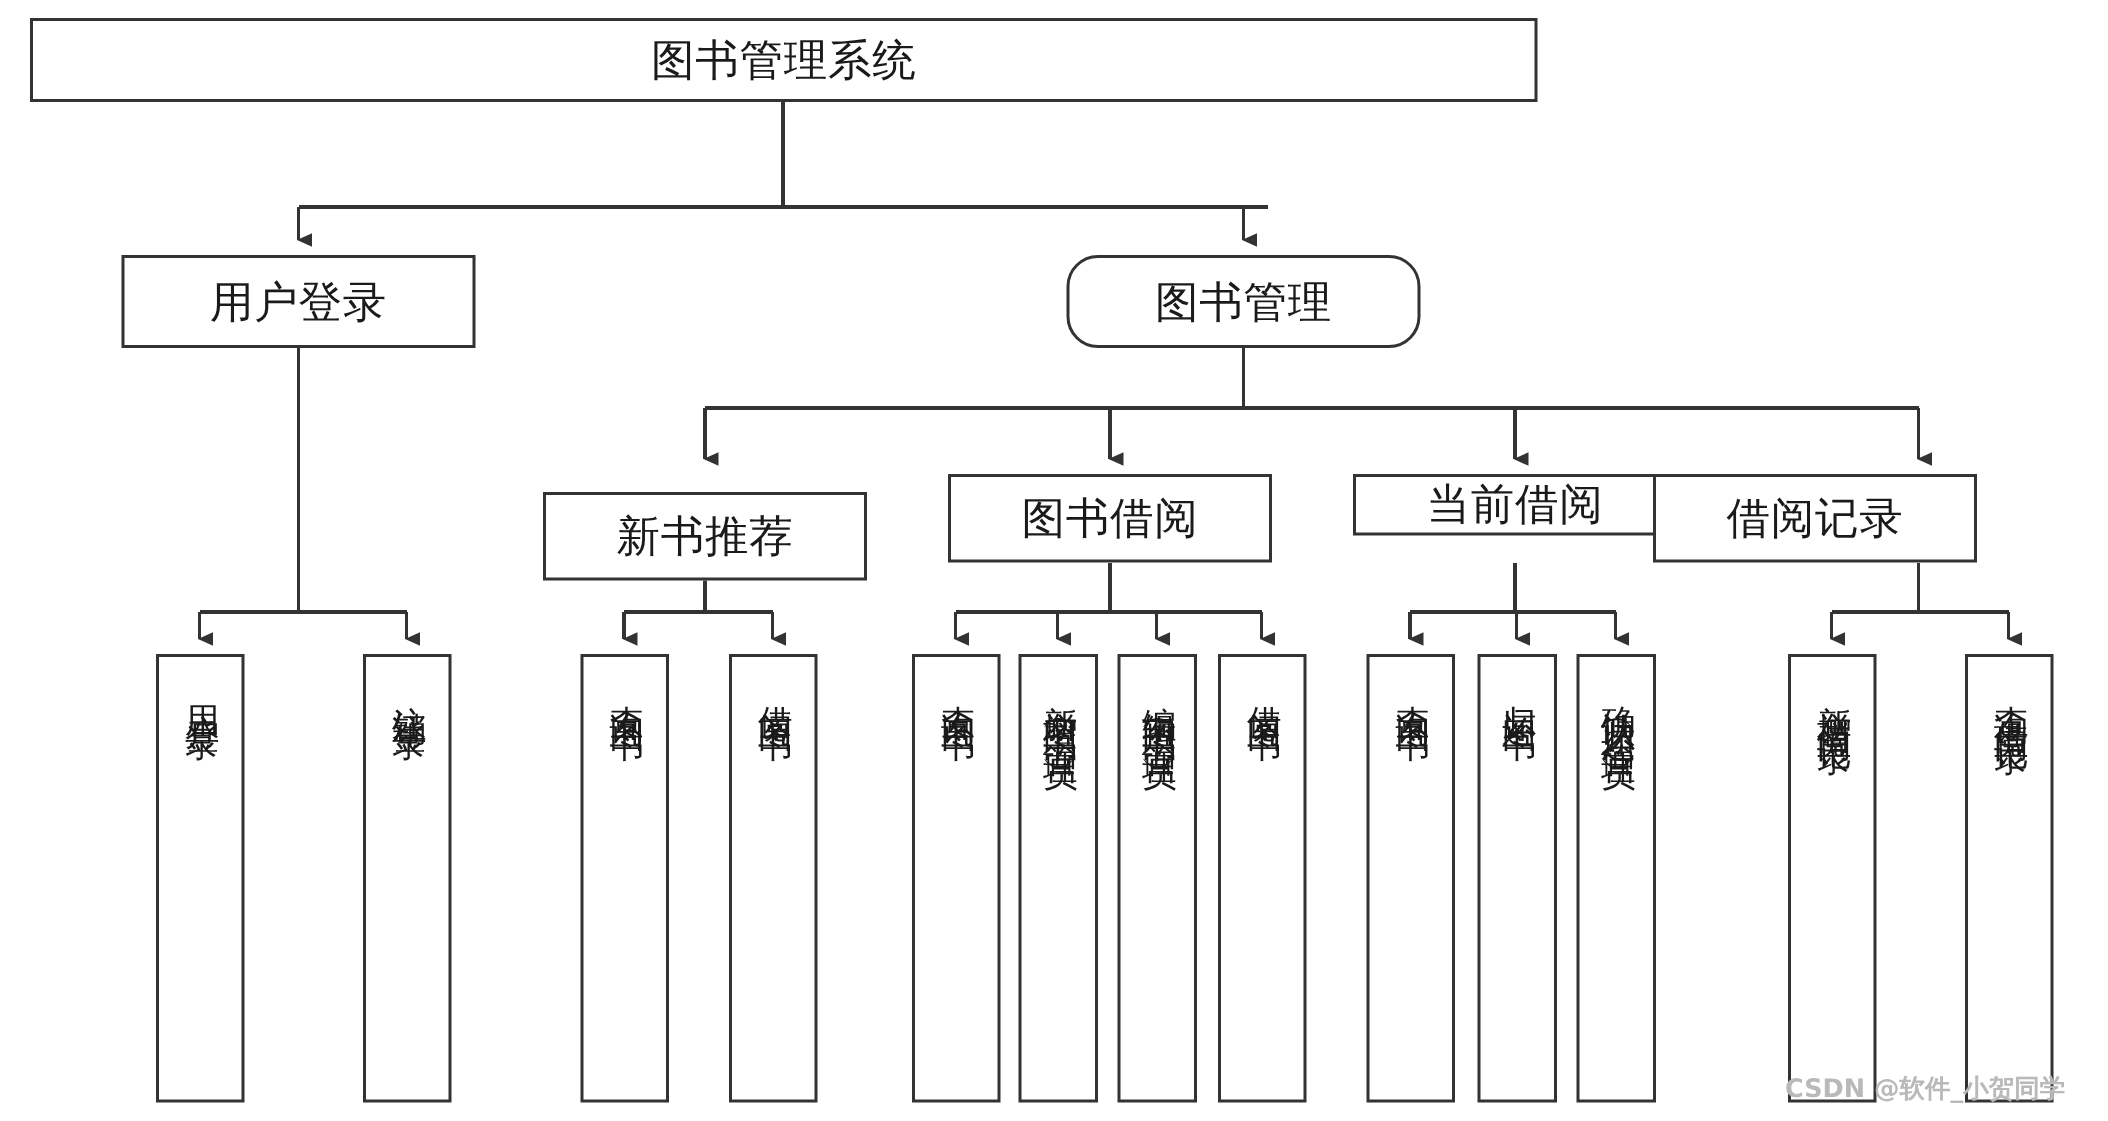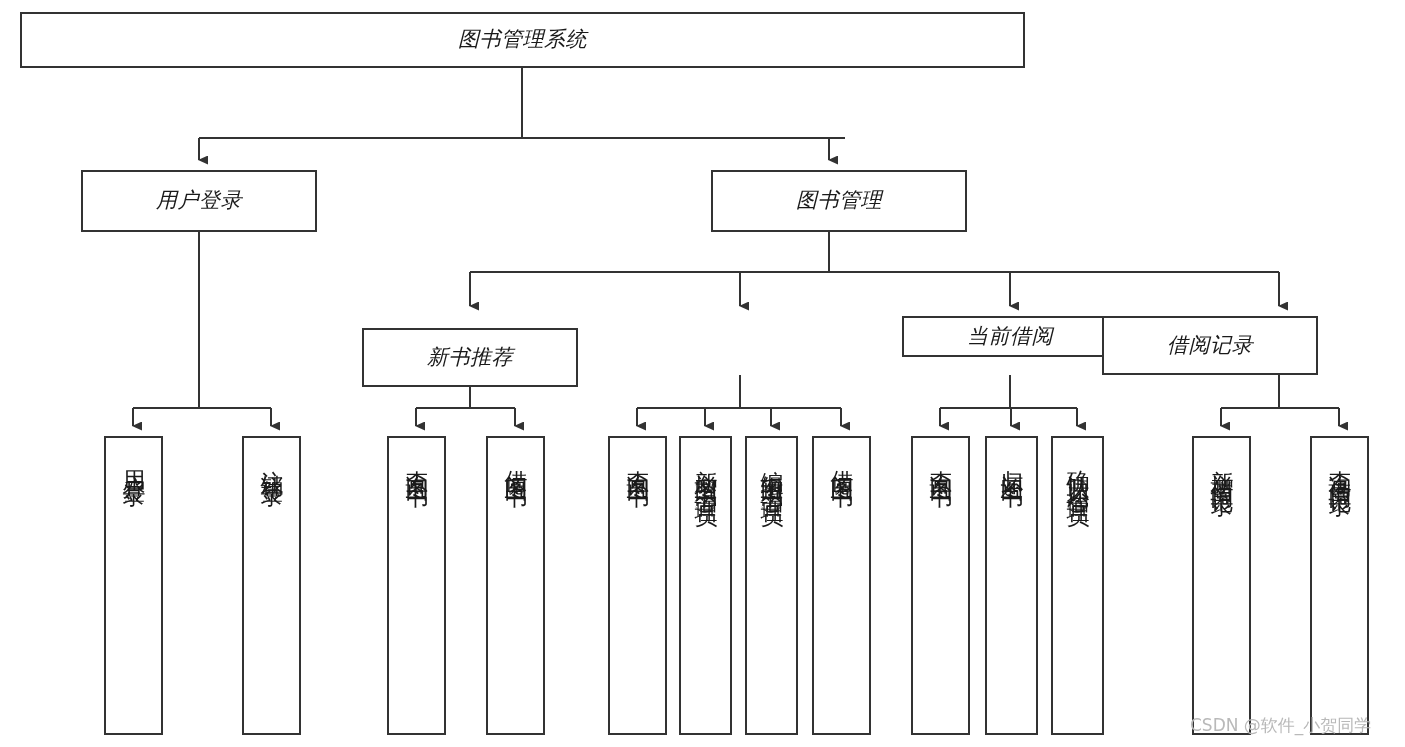--- a/index.html
+++ b/index.html
@@ -36,43 +36,43 @@
     justify-content: center;
     color: #1a1a1a;
   }
   .node .lbl {
     display: block;
     line-height: 1.12;
     letter-spacing: 0.5px;
     white-space: pre;
   }
   .node.h .lbl {
-    font-size: 21px;
+    font-size: 29px;
     text-align: left;
-    font-style: italic;
   }
   .node.v {
     align-items: flex-start;
     padding-top: 14px;
   }
   .node.v .lbl {
     writing-mode: vertical-rl;
     text-orientation: upright;
     font-size: 23px;
     letter-spacing: 5px;
     text-align: left;
   }
   .watermark {
     position: absolute;
     left: 1190px;
     top: 714px;
     font-size: 17px;
     color: #b9b9b9;
     white-space: nowrap;
     font-family: "DejaVu Sans", "Liberation Sans", sans-serif;
+    font-weight: bold;
   }
 </style>
 </head>
 <body>
 
 <div id="canvas">
 
   <svg class="edges" viewBox="0 0 1405 747">
     <defs>
       <marker id="arrow" markerWidth="9" markerHeight="10" refX="4.5" refY="9" orient="auto" markerUnits="userSpaceOnUse">
@@ -123,26 +123,29 @@
     </g>
   </svg>
 
   <div class="node h" style="left:20px;top:12px;width:1005px;height:56px;">
     <span class="lbl">图书管理系统</span>
   </div>
 
   <div class="node h" style="left:81px;top:170px;width:236px;height:62px;">
     <span class="lbl">用户登录</span>
   </div>
-  <div class="node h" style="left:711px;top:170px;width:256px;height:62px;">
+  <div class="node h" style="left:711px;top:170px;width:236px;height:62px;border-radius:21px;">
     <span class="lbl">图书管理</span>
   </div>
 
   <div class="node h" style="left:362px;top:316px;width:216px;height:59px;margin-top:12px;">
     <span class="lbl">新书推荐</span>
+  </div>
+  <div class="node h" style="left:632px;top:316px;width:216px;height:59px;">
+    <span class="lbl">图书借阅</span>
   </div>
   <div class="node h" style="left:902px;top:316px;width:216px;height:41px;">
     <span class="lbl">当前借阅</span>
   </div>
   <div class="node h" style="left:1102px;top:316px;width:216px;height:59px;">
     <span class="lbl">借阅记录</span>
   </div>
 
   <div class="node v" style="left:104px;top:436px;width:59px;height:299px;">
     <span class="lbl">用户登录</span>

